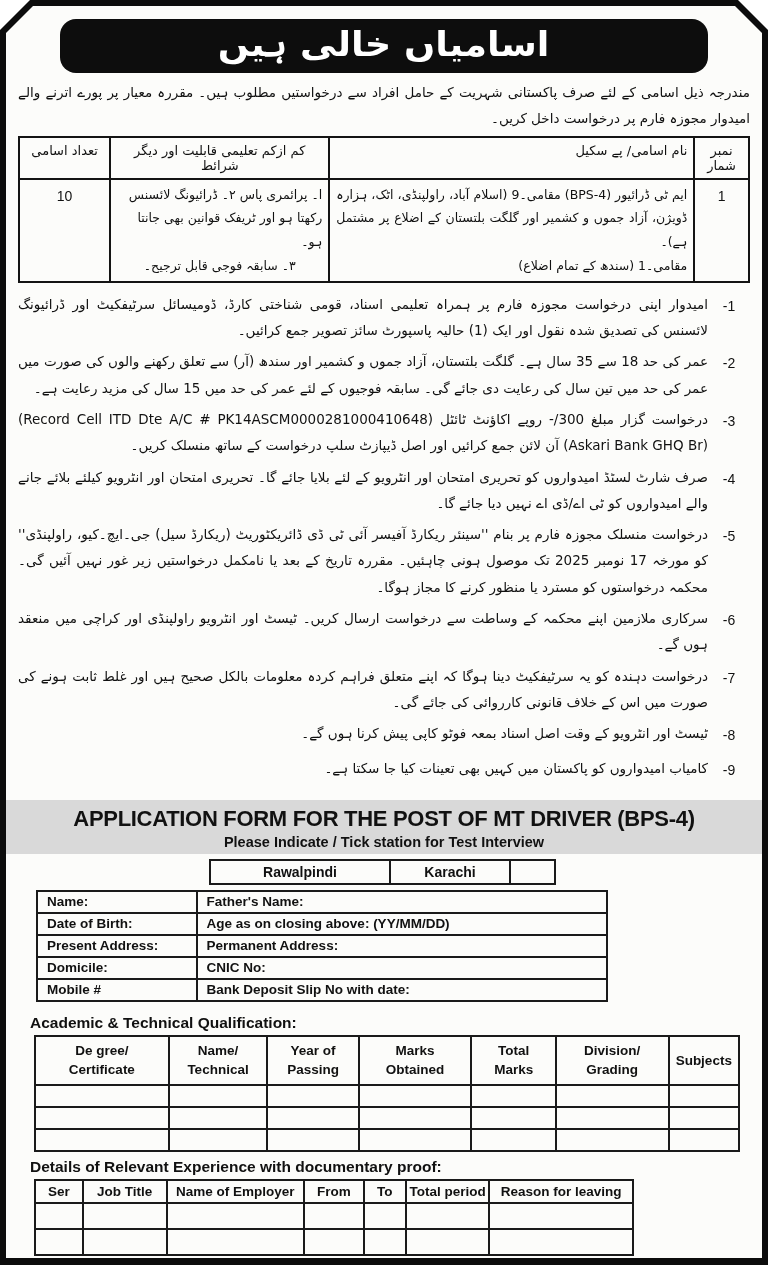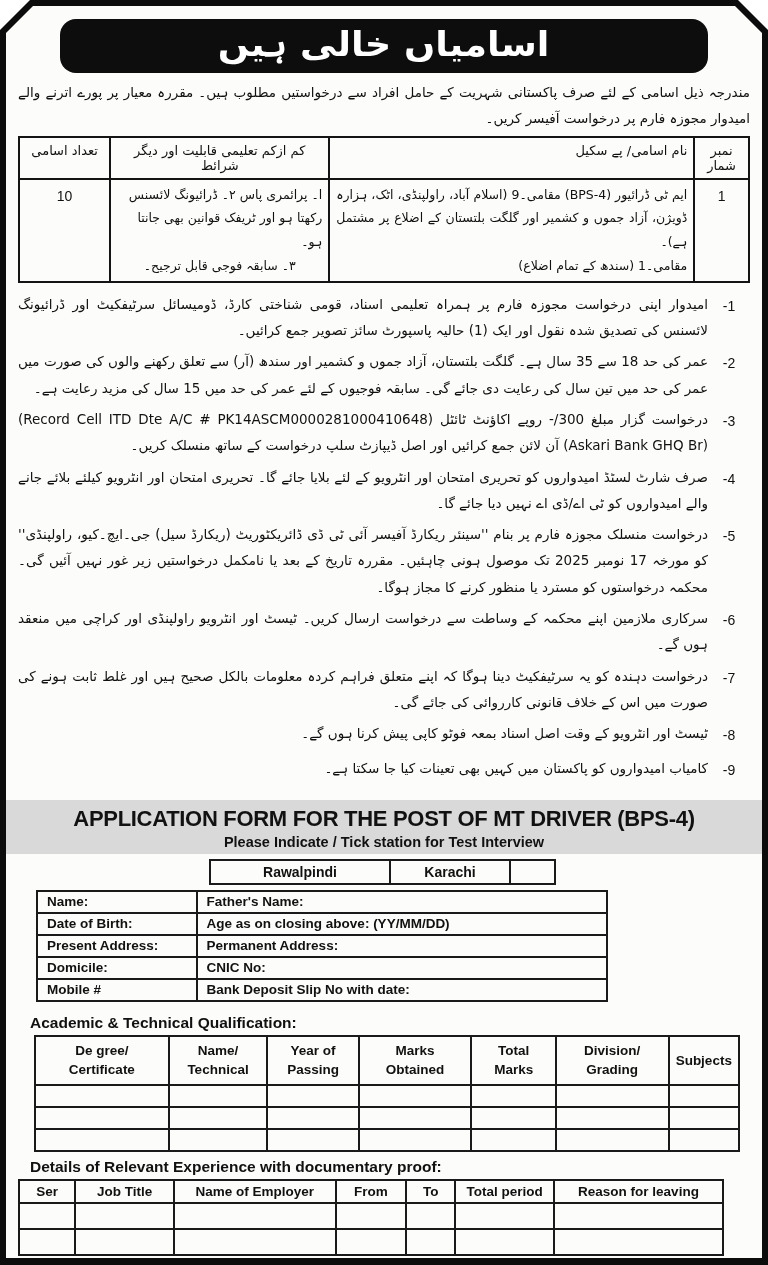--- a/index.html
+++ b/index.html
@@ -71,39 +71,39 @@
 
   .sec-heading{ font-weight:bold; font-size:15.5px; margin:4px 0 3px 24px; }
 
   .acad-table{ width:706px; margin:0 0 6px 28px; }
   .acad-table th{ border:2px solid #1a1a1a; font-size:13.5px; line-height:1.45;
                   padding:4px 2px; text-align:center; }
   .acad-table td{ border:2px solid #1a1a1a; height:22px; }
   .ac0{width:19%;} .ac1{width:14%;} .ac2{width:13%;} .ac3{width:16%;}
   .ac4{width:12%;} .ac5{width:16%;} .ac6{width:10%;}
 
-  .exp-table{ width:706px; margin:0 0 6px 12px; }
+  .exp-table{ width:600px; margin:0 0 6px 28px; }
   .exp-table th{ border:2px solid #1a1a1a; font-size:13.5px; padding:3px 2px; text-align:center; }
   .exp-table td{ border:2px solid #1a1a1a; height:26px; }
   .ex0{width:8%;} .ex1{width:14%;} .ex2{width:23%;} .ex3{width:10%;}
   .ex4{width:7%;} .ex5{width:14%;} .ex6{width:24%;}
 
   .certify{ font-weight:bold; font-size:14.5px; margin:4px 24px 0 24px; }
 </style>
 </head>
 <body>
 
 <div class="doc-frame">
   <div class="doc-inner">
 
     <div class="banner">
       <div class="banner-text urdu">اسامیاں خالی ہیں</div>
     </div>
 
-    <div class="intro urdu">مندرجہ ذیل اسامی کے لئے صرف پاکستانی شہریت کے حامل افراد سے درخواستیں مطلوب ہیں۔ مقررہ معیار پر پورے اترنے والے امیدوار مجوزہ فارم پر درخواست آفیسر کریں۔</div>
+    <div class="intro urdu">مندرجہ ذیل اسامی کے لئے صرف پاکستانی شہریت کے حامل افراد سے درخواستیں مطلوب ہیں۔ مقررہ معیار پر پورے اترنے والے امیدوار مجوزہ فارم پر درخواست داخل کریں۔</div>
 
     <table class="vtable urdu" dir="rtl">
       <tbody>
           <tr>
         <th class="col-serial">نمبر شمار</th>
         <th class="col-post post-h">نام اسامی/ پے سکیل</th>
         <th class="col-qual">کم ازکم تعلیمی قابلیت اور دیگر شرائط</th>
         <th class="col-count">تعداد اسامی</th>
       </tr>
       <tr>

